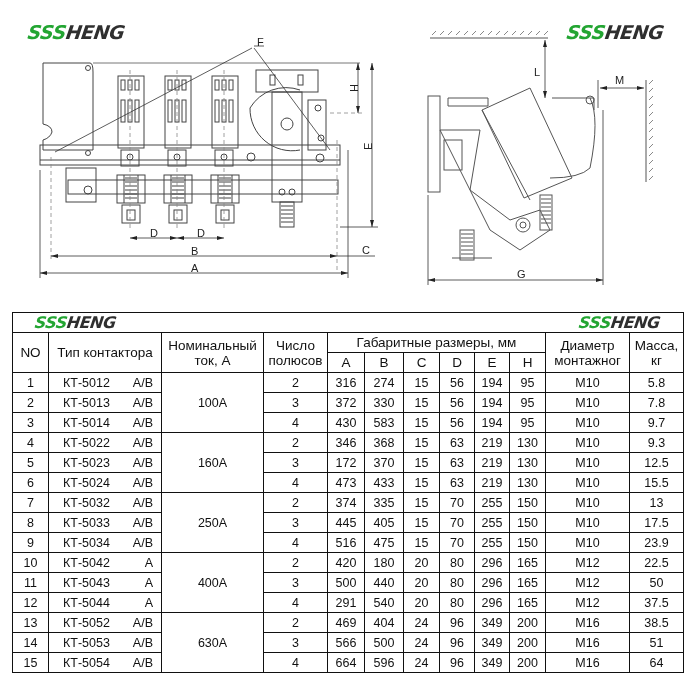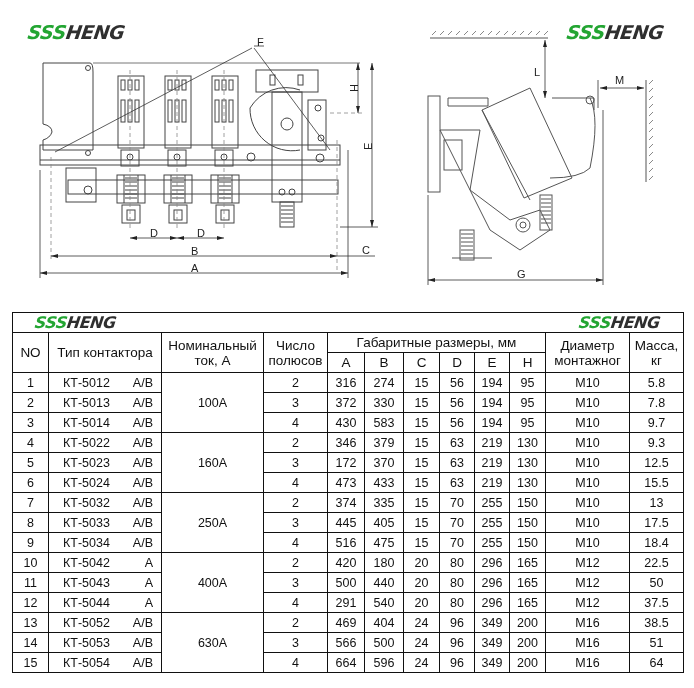--- a/index.html
+++ b/index.html
@@ -260,21 +260,21 @@
         <td>95</td>
         <td>M10</td>
         <td>9.7</td>
       </tr>
       <tr>
         <td>4</td>
         <td class="type-cell"><span class="m">КТ-5022</span><span class="v">A/B</span></td>
         <td rowspan="3">160A</td>
         <td>2</td>
         <td>346</td>
-        <td>379</td>
+        <td>368</td>
         <td>15</td>
         <td>63</td>
         <td>219</td>
         <td>130</td>
         <td>M10</td>
         <td>9.3</td>
       </tr>
       <tr>
         <td>5</td>
         <td class="type-cell"><span class="m">КТ-5023</span><span class="v">A/B</span></td>
@@ -332,21 +332,21 @@
         <td>9</td>
         <td class="type-cell"><span class="m">КТ-5034</span><span class="v">A/B</span></td>
         <td>4</td>
         <td>516</td>
         <td>475</td>
         <td>15</td>
         <td>70</td>
         <td>255</td>
         <td>150</td>
         <td>M10</td>
-        <td>18.4</td>
+        <td>23.9</td>
       </tr>
       <tr>
         <td>10</td>
         <td class="type-cell"><span class="m">КТ-5042</span><span class="v">A</span></td>
         <td rowspan="3">400A</td>
         <td>2</td>
         <td>420</td>
         <td>180</td>
         <td>20</td>
         <td>80</td>

